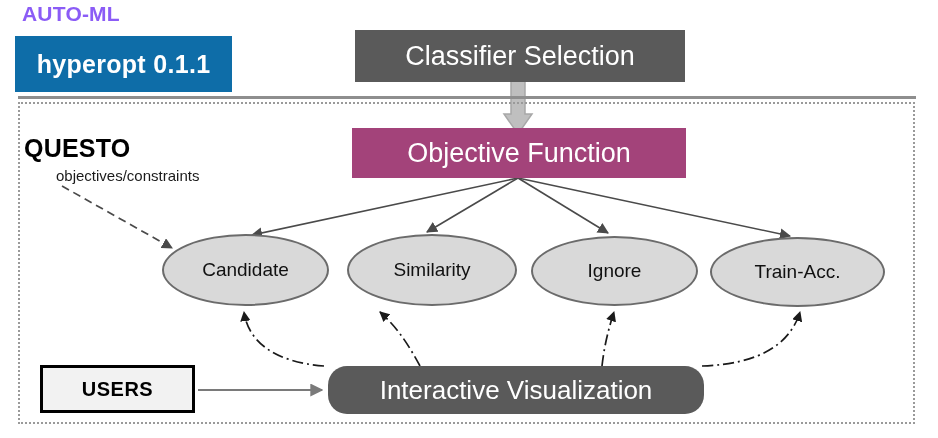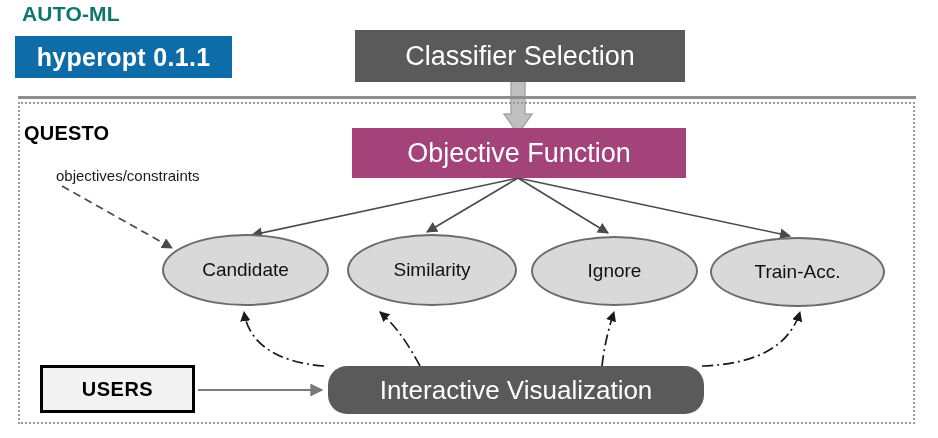--- a/index.html
+++ b/index.html
@@ -25,29 +25,29 @@
     height: 438px;
   }
 
   
   .automl-title {
     position: absolute;
     left: 22px;
     top: 2px;
     font-size: 21px;
     font-weight: bold;
-    color: #0f766e;
+    color: #8b5cf6;
     letter-spacing: 0.2px;
   }
   .hyperopt-badge {
     position: absolute;
     left: 15px;
     top: 36px;
     width: 217px;
-    height: 42px;
+    height: 56px;
     background: #0E6DA8;
     color: #ffffff;
     font-size: 25px;
     font-weight: bold;
     display: flex;
     align-items: center;
     justify-content: center;
     letter-spacing: 0.3px;
   }
 
@@ -68,22 +68,22 @@
     top: 102px;
     width: 897px;
     height: 322px;
     border: 2px dotted #9a9a9a;
     box-sizing: border-box;
     background: transparent;
   }
   .questo-title {
     position: absolute;
     left: 24px;
-    top: 122px;
-    font-size: 20px;
+    top: 134px;
+    font-size: 25px;
     font-weight: bold;
     color: #000000;
     letter-spacing: 0.2px;
   }
   .questo-sub {
     position: absolute;
     left: 24px;
     top: 167px;
     font-size: 15px;
     color: #1a1a1a;

